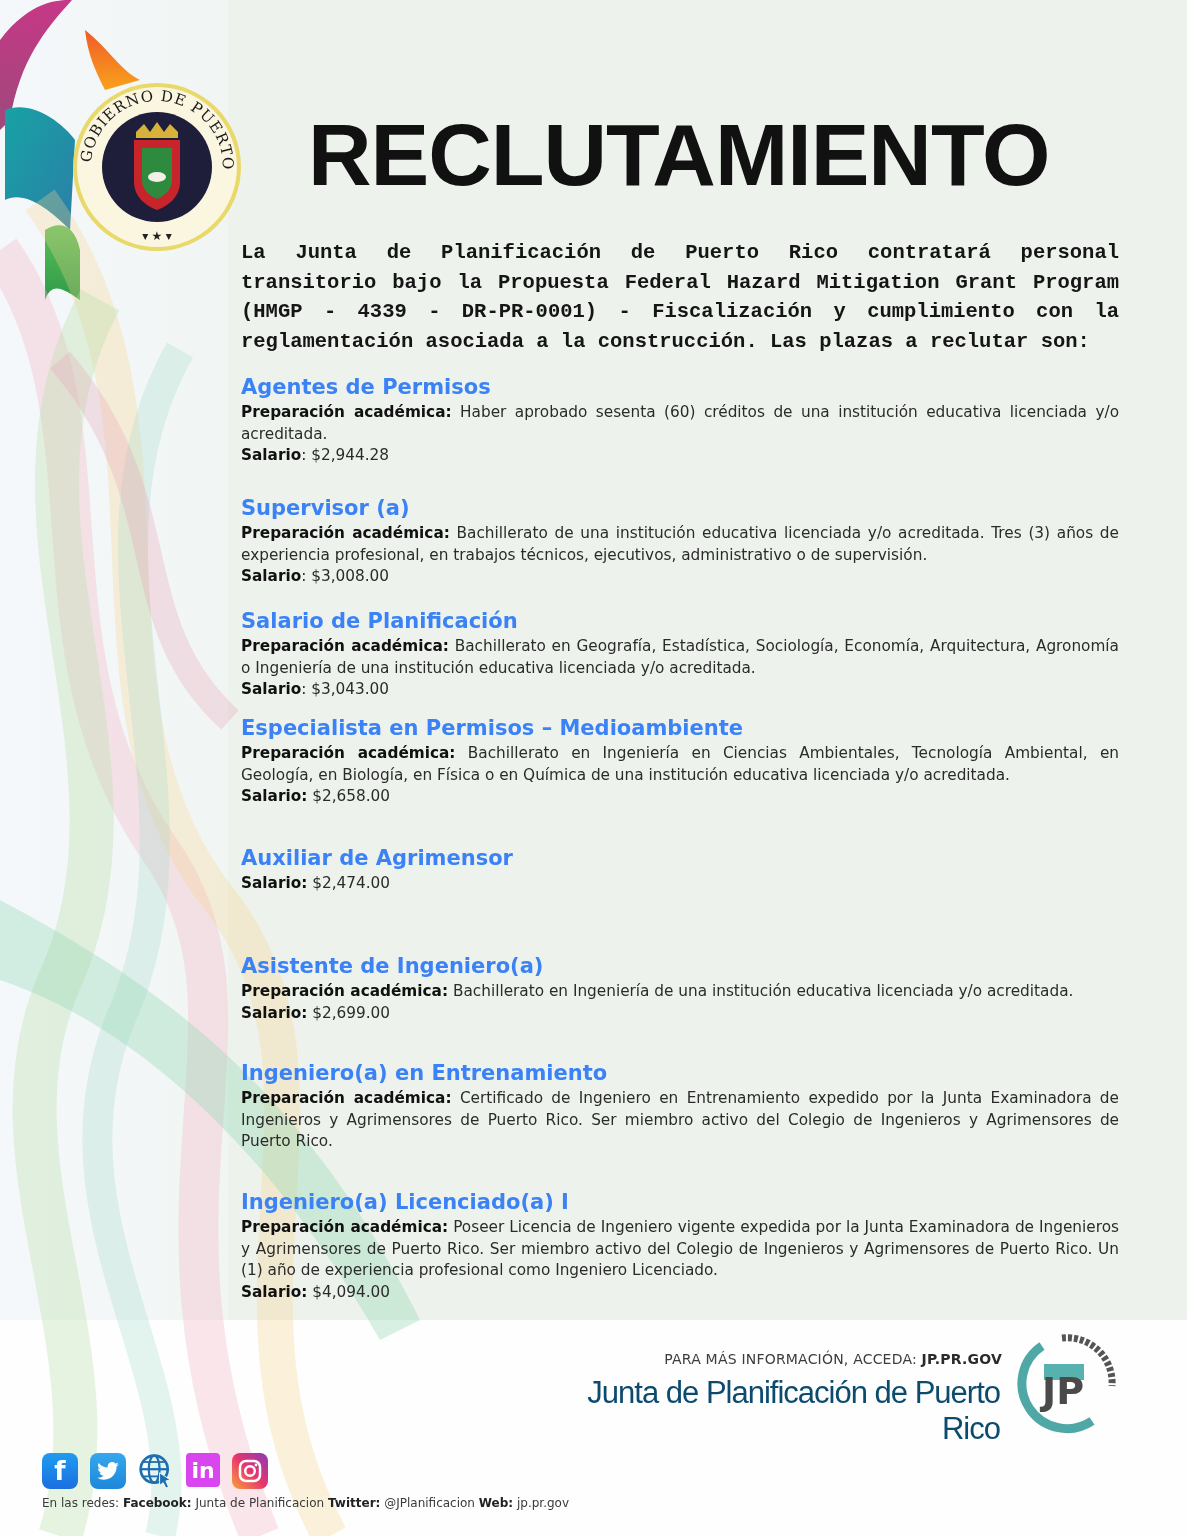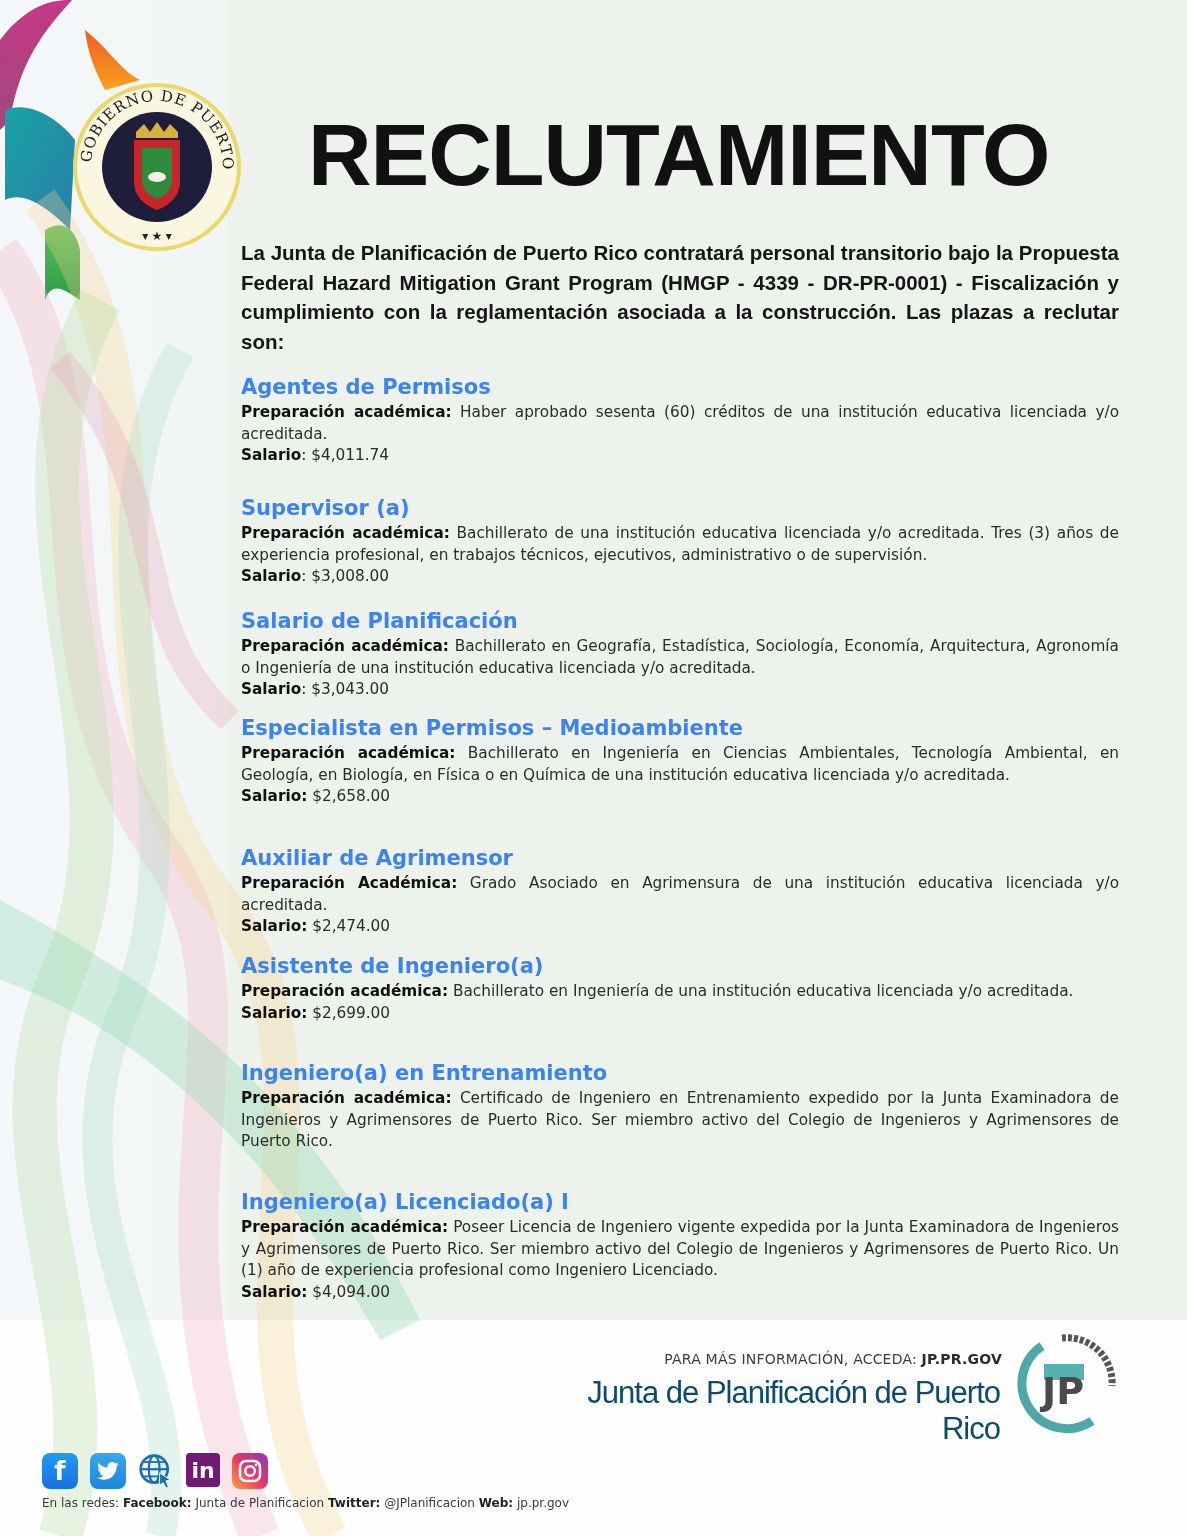--- a/index.html
+++ b/index.html
@@ -25,21 +25,21 @@
   .seal {
     position:absolute; left:72px; top:82px; width:170px; height:170px;
   }
   .title {
     position:absolute; left:308px; top:100px; width:810px;
     font-family:Liberation Sans, sans-serif; font-weight:bold;
     font-size:88px; letter-spacing:-1px; color:#111; line-height:110px;
   }
   .intro {
     position:absolute; left:241px; top:238px; width:878px;
-    font-family:Liberation Sans, sans-serif; font-weight:bold;
+    font-family:Liberation Mono, monospace; font-weight:bold;
     font-size:20.5px; line-height:29.5px; color:#151515; text-align:justify;
   }
   .jobs { position:absolute; left:241px; top:372px; width:878px; }
   .job { position:absolute; left:0; width:878px; }
   .job-title {
     font-family:"DejaVu Sans", sans-serif; font-weight:bold;
     font-size:21px; color:#3b82f6; line-height:30px; margin:0;
   }
   .job-desc {
     font-family:"DejaVu Sans", sans-serif;
@@ -63,21 +63,21 @@
   .jp-logo { position:absolute; left:1012px; top:1326px; width:110px; height:110px; }
 
   .social { position:absolute; left:42px; top:1453px; display:flex; gap:12px; }
   .social .ic {
     width:36px; height:36px; border-radius:8px; display:flex; align-items:center; justify-content:center;
     color:#fff; font-family:"DejaVu Sans", sans-serif; font-weight:bold;
   }
   .ic-fb { background:linear-gradient(180deg,#1f9cf0,#1a6fe0); font-size:26px; }
   .ic-tw { background:linear-gradient(180deg,#36a8ee,#1d87d9); font-size:20px; }
   .ic-web { background:transparent; }
-  .ic-li { background:#701a75; font-size:22px; border-radius:4px !important; width:34px !important; height:34px !important; }
+  .ic-li { background:#d946ef; font-size:22px; border-radius:4px !important; width:34px !important; height:34px !important; }
   .ic-ig { background:linear-gradient(45deg,#f9a23b,#e7356b 50%,#8a3ab9); }
   .social-text {
     position:absolute; left:42px; top:1496px;
     font-family:"DejaVu Sans", sans-serif; font-size:12px; color:#3a3a3a;
   }
   .social-text b { color:#222; }
 </style>
 </head>
 <body>
 
@@ -133,40 +133,39 @@
   <text x="85" y="158" text-anchor="middle" font-size="12" fill="#222">▾ ★ ▾</text>
 </svg>
 
 <div class="title">RECLUTAMIENTO</div>
 <div class="intro">La Junta de Planificación de Puerto Rico contratará personal transitorio bajo la Propuesta Federal Hazard Mitigation Grant Program (HMGP - 4339 - DR-PR-0001) - Fiscalización y cumplimiento con la reglamentación asociada a la construcción. Las plazas a reclutar son:</div>
 
 <div class="jobs">
   <div class="job" style="top:0px">
     <p class="job-title">Agentes de Permisos</p>
     <p class="job-desc"><b>Preparación académica:</b> <span>Haber aprobado sesenta (60) créditos de una institución educativa licenciada y/o acreditada.</span></p>
-    <p class="salary"><b>Salario</b><span>: </span><span>$4,011.74</span></p>
+    <p class="salary"><b>Salario</b><span>: </span><span>$2,944.28</span></p>
   </div>
   <div class="job" style="top:121px">
     <p class="job-title">Supervisor (a)</p>
     <p class="job-desc"><b>Preparación académica:</b> <span>Bachillerato de una institución educativa licenciada y/o acreditada.  Tres (3) años de experiencia profesional, en trabajos técnicos, ejecutivos, administrativo o de supervisión.</span></p>
     <p class="salary"><b>Salario</b><span>: </span><span>$3,008.00</span></p>
   </div>
   <div class="job" style="top:234px">
     <p class="job-title">Salario de Planificación</p>
     <p class="job-desc"><b>Preparación académica:</b> <span>Bachillerato en Geografía, Estadística, Sociología, Economía, Arquitectura, Agronomía o Ingeniería de una institución educativa licenciada y/o acreditada.</span></p>
     <p class="salary"><b>Salario</b><span>: </span><span>$3,043.00</span></p>
   </div>
   <div class="job" style="top:341px">
     <p class="job-title">Especialista en Permisos – Medioambiente</p>
     <p class="job-desc"><b>Preparación académica:</b> <span>Bachillerato en Ingeniería en Ciencias Ambientales, Tecnología Ambiental, en Geología, en Biología, en Física o en Química de una institución educativa licenciada y/o acreditada.</span></p>
     <p class="salary"><b>Salario:</b><span> </span><span>$2,658.00</span></p>
   </div>
   <div class="job" style="top:471px">
     <p class="job-title">Auxiliar de Agrimensor</p>
-    <p class="job-desc"><b>Preparación Académica:</b> <span>Grado Asociado en Agrimensura de una institución educativa licenciada y/o acreditada.</span></p>
     <p class="salary"><b>Salario:</b><span> </span><span>$2,474.00</span></p>
   </div>
   <div class="job" style="top:579px">
     <p class="job-title">Asistente de Ingeniero(a)</p>
     <p class="job-desc"><b>Preparación académica:</b> <span>Bachillerato en Ingeniería de una institución educativa licenciada y/o acreditada.</span></p>
     <p class="salary"><b>Salario:</b><span> </span><span>$2,699.00</span></p>
   </div>
   <div class="job" style="top:686px">
     <p class="job-title">Ingeniero(a) en Entrenamiento</p>
     <p class="job-desc"><b>Preparación académica:</b> <span>Certificado de Ingeniero en Entrenamiento expedido por la Junta Examinadora de Ingenieros y Agrimensores de Puerto Rico.  Ser miembro activo del Colegio de Ingenieros y Agrimensores de Puerto Rico.</span></p>

